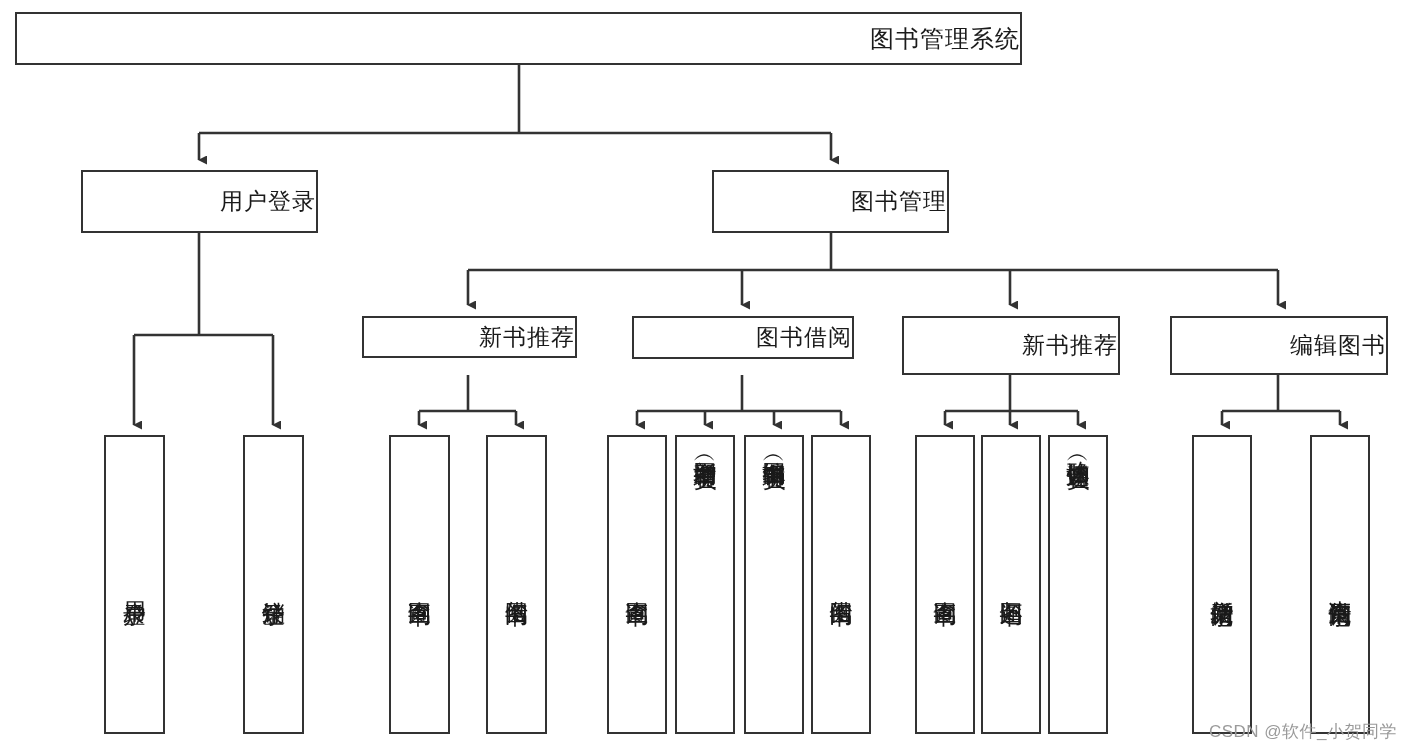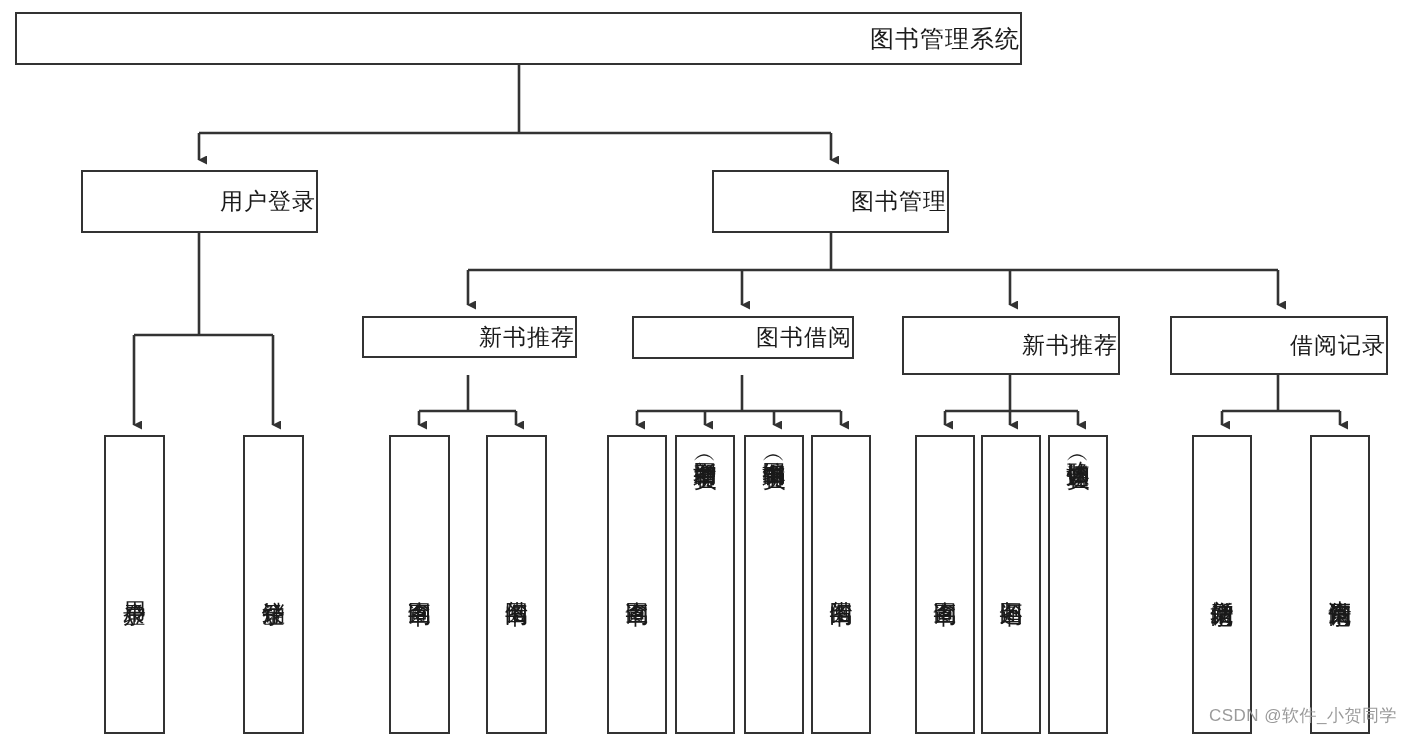--- a/index.html
+++ b/index.html
@@ -55,21 +55,21 @@
     justify-content: flex-start;
     padding-top: 6px;
   }
   .label {
     display: block;
     white-space: pre-line;
   }
   .watermark {
     position: absolute;
     right: 8px;
-    bottom: 20px;
+    bottom: 4px;
     font-size: 17px;
     color: #9a9a9a;
     letter-spacing: 0.5px;
     white-space: nowrap;
   }
 </style>
 </head>
 <body>
 
 <div id="canvas">
@@ -138,21 +138,21 @@
   <div class="node horiz" style="left:362px; top:316px; width:215px; height:42px;">
     <span class="label">新书推荐</span>
   </div>
   <div class="node horiz" style="left:632px; top:316px; width:222px; height:43px;">
     <span class="label">图书借阅</span>
   </div>
   <div class="node horiz" style="left:902px; top:316px; width:218px; height:59px;">
     <span class="label">新书推荐</span>
   </div>
   <div class="node horiz" style="left:1170px; top:316px; width:218px; height:59px;">
-    <span class="label">借阅记录</span>
+    <span class="label">编辑图书</span>
   </div>
 
   <div class="node leaf" style="left:104px; top:435px; width:61px; height:299px;">
     <span class="label">用户登录</span>
   </div>
   <div class="node leaf" style="left:243px; top:435px; width:61px; height:299px;">
     <span class="label">注销登录</span>
   </div>
 
   <div class="node leaf" style="left:389px; top:435px; width:61px; height:299px;">

